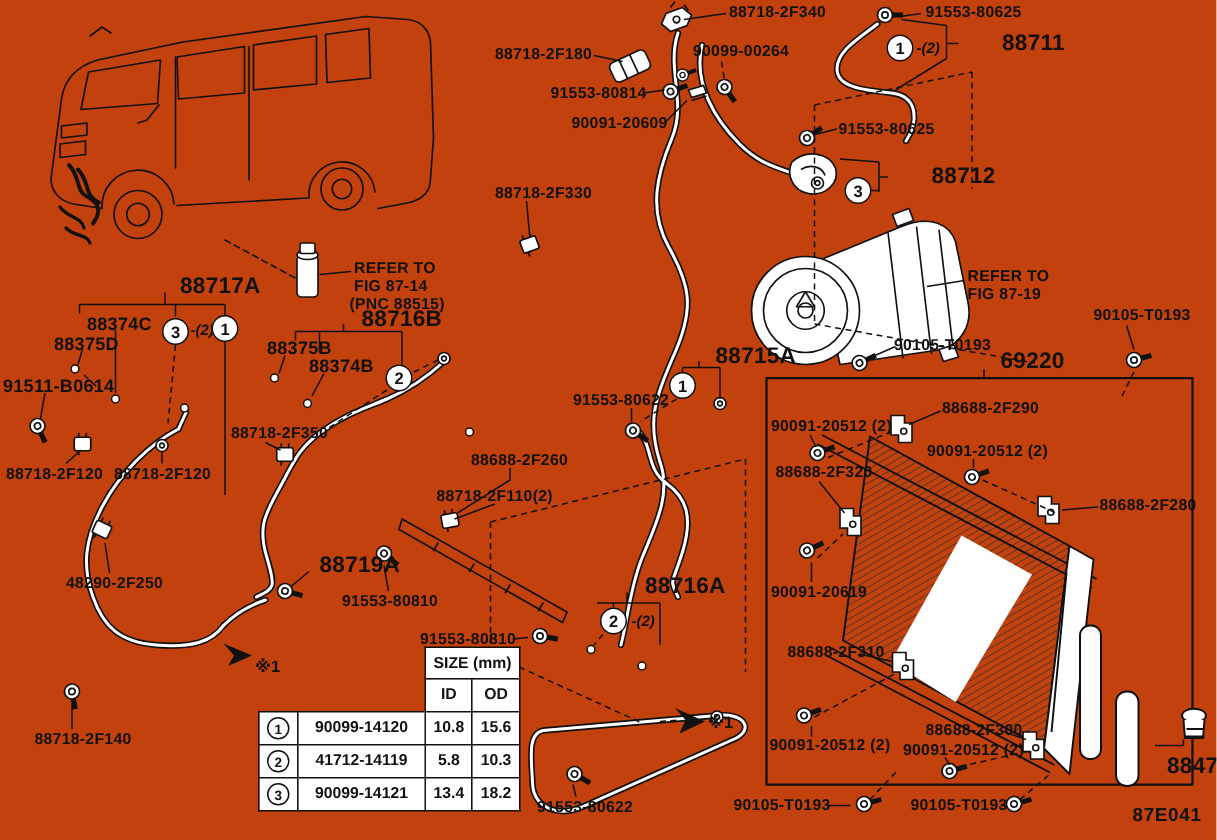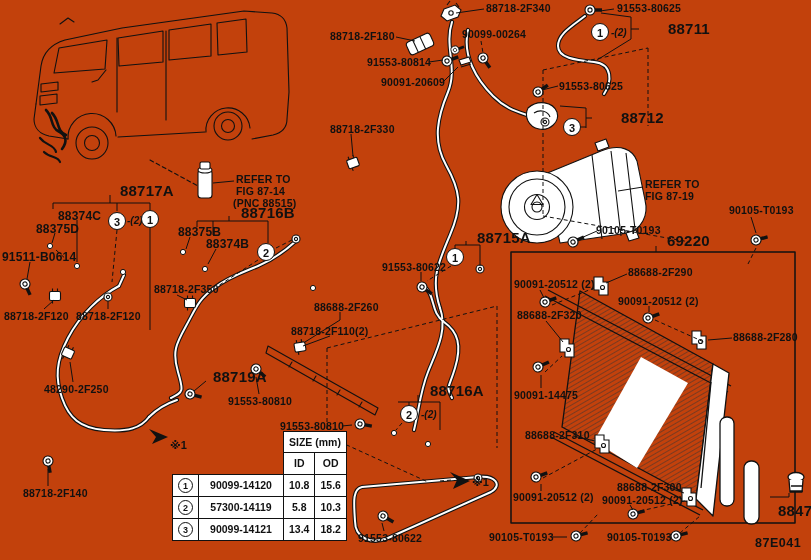--- a/index.html
+++ b/index.html
@@ -264,21 +264,21 @@
   <div class="pn" style="left:645px;top:179px">REFER TO</div>
   <div class="pn" style="left:645px;top:191px">FIG 87-19</div>
 
   <div class="pn" style="left:596px;top:225px">90105-T0193</div>
   <div class="pn" style="left:729px;top:205px">90105-T0193</div>
   <div class="pn l" style="left:640px;top:233px">69220</div>
   <div class="pn" style="left:628px;top:267px">88688-2F290</div>
   <div class="pn" style="left:514px;top:279px">90091-20512 (2)</div>
   <div class="pn" style="left:618px;top:296px">90091-20512 (2)</div>
   <div class="pn" style="left:517px;top:310px">88688-2F320</div>
-  <div class="pn" style="left:514px;top:390px">90091-14475</div>
+  <div class="pn" style="left:514px;top:390px">90091-20619</div>
   <div class="pn" style="left:733px;top:332px">88688-2F280</div>
   <div class="pn" style="left:525px;top:430px">88688-2F310</div>
   <div class="pn" style="left:513px;top:492px">90091-20512 (2)</div>
   <div class="pn" style="left:617px;top:482px">88688-2F300</div>
   <div class="pn" style="left:602px;top:495px">90091-20512 (2)</div>
   <div class="pn" style="left:489px;top:532px">90105-T0193</div>
   <div class="pn" style="left:607px;top:532px">90105-T0193</div>
   <div class="pn l" style="left:751px;top:503px">88474</div>
   <div class="code" style="left:755px;top:536px">87E041</div>
 
@@ -339,21 +339,21 @@
       <td class="hd">OD</td>
     </tr>
     <tr>
       <td><span class="ccell">1</span></td>
       <td class="part">90099-14120</td>
       <td>10.8</td>
       <td>15.6</td>
     </tr>
     <tr>
       <td><span class="ccell">2</span></td>
-      <td class="part">57300-14119</td>
+      <td class="part">41712-14119</td>
       <td>5.8</td>
       <td>10.3</td>
     </tr>
     <tr>
       <td><span class="ccell">3</span></td>
       <td class="part">90099-14121</td>
       <td>13.4</td>
       <td>18.2</td>
     </tr>
   </tbody>

